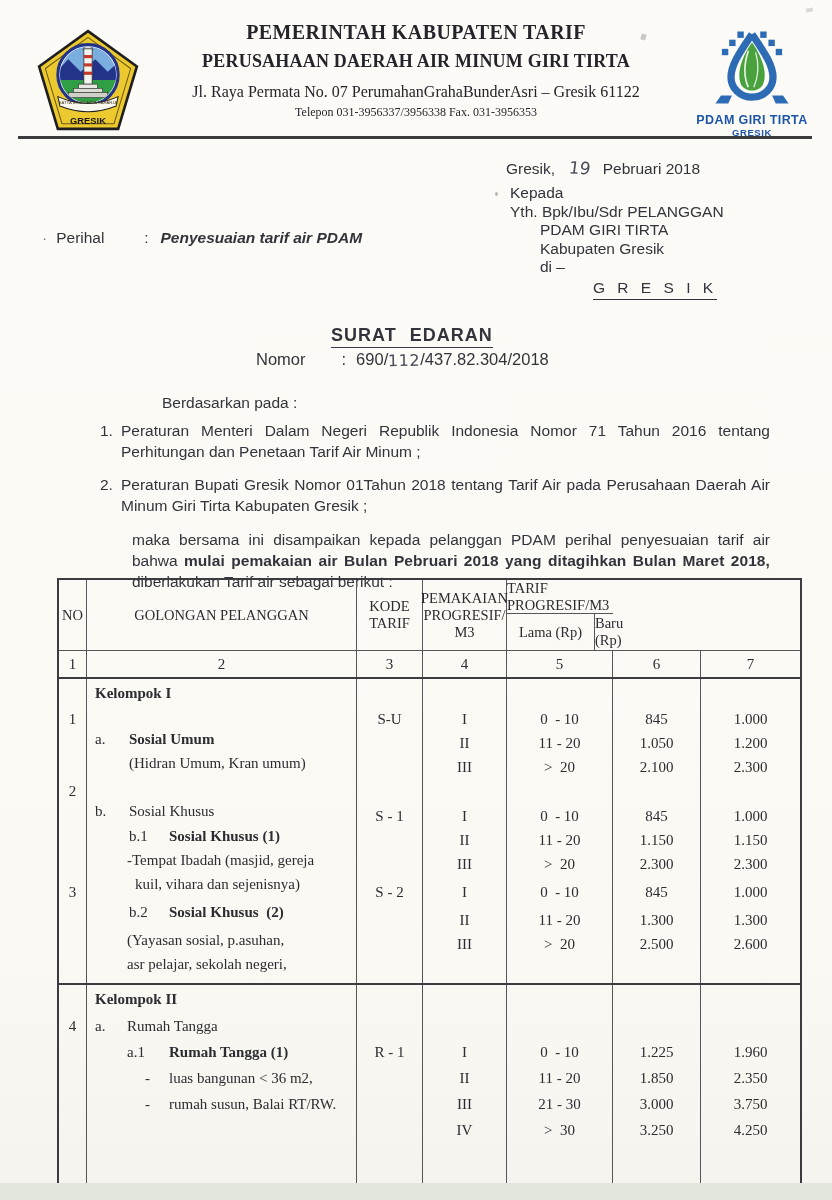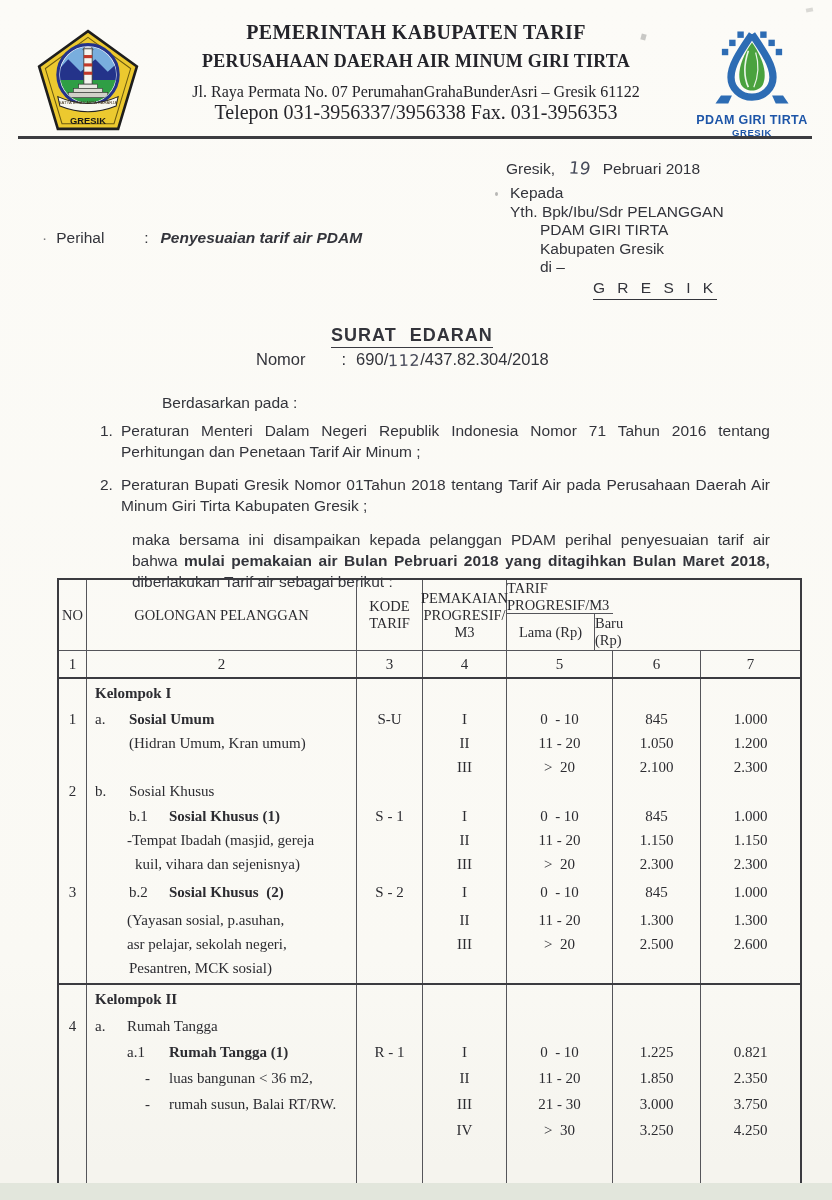--- a/index.html
+++ b/index.html
@@ -5,21 +5,21 @@
   html,body{margin:0;padding:0;background:#e9e9e6;}
   .page{position:relative;width:832px;height:1200px;margin:0 auto;overflow:hidden;
         background:linear-gradient(180deg,#fcfbf7 0%,#faf9f4 80%,#f5f4ee 97%);
         font-family:"Liberation Sans",sans-serif;color:#2d2d33;}
   
   .letterhead{position:absolute;left:0;top:20px;width:100%;}
   .lh-center{margin:0 168px;text-align:center;font-family:"Liberation Serif",serif;color:#24242a;}
   .lh1{font-size:20px;font-weight:bold;letter-spacing:.4px;line-height:24px;}
   .lh2{font-size:18px;font-weight:bold;letter-spacing:.2px;line-height:35px;}
   .lh3{font-size:16px;line-height:21px;margin-top:2px;}
-  .lh4{font-size:20px;line-height:21px;}
+  .lh4{font-size:12px;line-height:21px;}
   .logo-left{position:absolute;left:36px;top:8px;width:104px;height:104px;}
   .logo-right{position:absolute;left:686px;top:6px;width:132px;text-align:center;}
   .pdam-text1{font-size:12.5px;font-weight:bold;color:#1d55a8;letter-spacing:.4px;line-height:13px;}
   .pdam-text2{font-size:9.5px;font-weight:bold;color:#1d55a8;letter-spacing:.6px;line-height:11px;}
   .rule{position:absolute;left:18px;top:136px;width:794px;height:3px;background:#3c3c40;}
   
   .dateline{position:absolute;left:506px;top:158px;font-size:15.5px;color:#33343b;}
   .hand{font-family:"DejaVu Sans",sans-serif;display:inline-block;transform:rotate(2deg) skewX(-5deg);
         font-size:17px;color:#474b5a;margin:0 12px 0 14px;}
   .hand2{font-family:"DejaVu Sans",sans-serif;display:inline-block;transform:rotate(-1deg) translateY(1px);
@@ -215,21 +215,21 @@
             <div class="ln" style="height: 24px; line-height: 24px;"></div>
             <div class="ln" style="height: 24px; line-height: 24px;"></div>
             <div class="ln" style="height: 24px; line-height: 24px;"></div>
             <div class="ln" style="height: 32px; line-height: 32px;">3</div>
             <div class="ln" style="height: 24px; line-height: 24px;"></div>
             <div class="ln" style="height: 24px; line-height: 24px;"></div>
             <div class="ln" style="height: 24px; line-height: 24px;"></div>
           </div>
           <div class="bcol c-g">
             <div class="ln" style="height: 28px; line-height: 28px; padding-left: 8px;"><span class="gb">Kelompok I</span></div>
-            <div class="ln" style="height: 24px; line-height: 24px; padding-left: 8px;"><span style="display: inline-block; width: 34px;">a.</span><span class="gb">Sosial Umum</span></div>
+            <div class="ln" style="height: 24px; line-height: 24px; padding-left: 8px; margin-top: 20px;"><span style="display: inline-block; width: 34px;">a.</span><span class="gb">Sosial Umum</span></div>
             <div class="ln" style="height: 24px; line-height: 24px; padding-left: 42px;"><span>(Hidran Umum, Kran umum)</span></div>
             <div class="ln" style="height: 24px; line-height: 24px;"></div>
             <div class="ln" style="height: 25px; line-height: 25px; padding-left: 8px;"><span style="display: inline-block; width: 34px;">b.</span><span>Sosial Khusus</span></div>
             <div class="ln" style="height: 24px; line-height: 24px; padding-left: 42px;"><span style="display: inline-block; width: 40px;">b.1</span><span class="gb">Sosial Khusus (1)</span></div>
             <div class="ln" style="height: 24px; line-height: 24px; padding-left: 40px;"><span>-Tempat Ibadah (masjid, gereja</span></div>
             <div class="ln" style="height: 24px; line-height: 24px; padding-left: 48px;"><span>kuil, vihara dan sejenisnya)</span></div>
             <div class="ln" style="height: 32px; line-height: 32px; padding-left: 42px;"><span style="display: inline-block; width: 40px;">b.2</span><span class="gb">Sosial Khusus  (2)</span></div>
             <div class="ln" style="height: 24px; line-height: 24px; padding-left: 40px;"><span>(Yayasan sosial, p.asuhan,</span></div>
             <div class="ln" style="height: 24px; line-height: 24px; padding-left: 40px;"><span>asr pelajar, sekolah negeri,</span></div>
             <div class="ln" style="height: 24px; line-height: 24px; padding-left: 42px;"><span>Pesantren, MCK sosial)</span></div>
@@ -350,21 +350,21 @@
             <div class="ln" style="height: 28px; line-height: 28px;"></div>
             <div class="ln" style="height: 26px; line-height: 26px;"></div>
             <div class="ln" style="height: 26px; line-height: 26px;">1.225</div>
             <div class="ln" style="height: 26px; line-height: 26px;">1.850</div>
             <div class="ln" style="height: 26px; line-height: 26px;">3.000</div>
             <div class="ln" style="height: 26px; line-height: 26px;">3.250</div>
           </div>
           <div class="bcol c-baru">
             <div class="ln" style="height: 28px; line-height: 28px;"></div>
             <div class="ln" style="height: 26px; line-height: 26px;"></div>
-            <div class="ln" style="height: 26px; line-height: 26px;">0.821</div>
+            <div class="ln" style="height: 26px; line-height: 26px;">1.960</div>
             <div class="ln" style="height: 26px; line-height: 26px;">2.350</div>
             <div class="ln" style="height: 26px; line-height: 26px;">3.750</div>
             <div class="ln" style="height: 26px; line-height: 26px;">4.250</div>
           </div>
         </div>
       </div>
   </div>
 
   <div class="bottom-strip"></div>
 </div>

